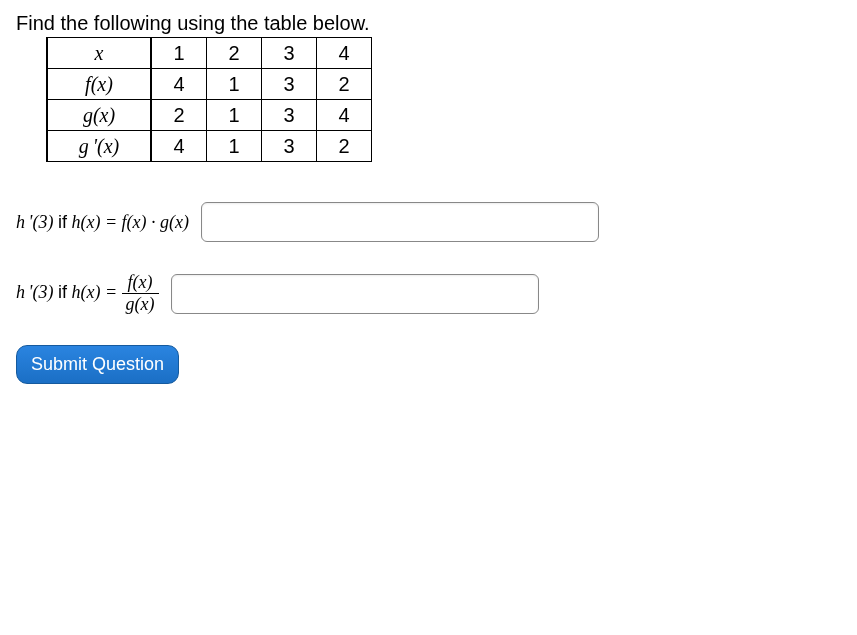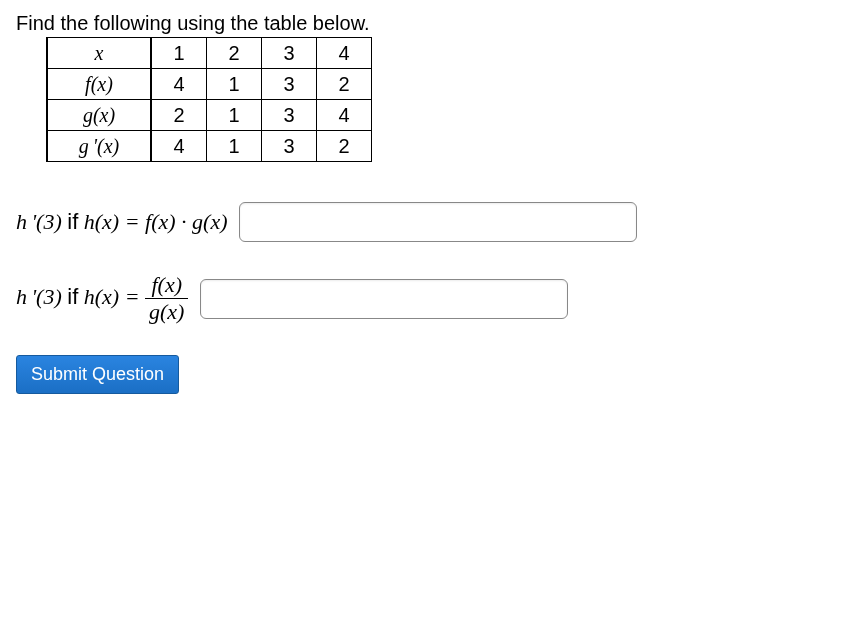--- a/index.html
+++ b/index.html
@@ -35,21 +35,21 @@
     border-left: 2px solid #000;
   }
   .question-row {
     display: flex;
     align-items: center;
     margin-bottom: 30px;
   }
   .math {
     font-family: 'Times New Roman', serif;
     font-style: italic;
-    font-size: 22px;
+    font-size: 18px;
     white-space: nowrap;
   }
   .frac {
     display: inline-block;
     vertical-align: middle;
     text-align: center;
   }
   .frac .fn { display:block; padding: 0 4px; }
   .frac .fd { display:block; border-top: 1.5px solid #000; padding: 0 4px;}
   .answer-input {
@@ -60,21 +60,21 @@
     height: 38px;
     margin-left: 12px;
     font-size: 18px;
     padding: 0 8px;
   }
   .submit-btn {
     background: #1f77d0;
     background: linear-gradient(#2a84e0, #1b6fc5);
     color: #fff;
     border: 1px solid #155a9e;
-    border-radius: 3px;
+    border-radius: 11px;
     font-size: 18px;
     padding: 8px 14px;
     cursor: pointer;
   }
 </style>
 </head>
 <body>
 
 
 

